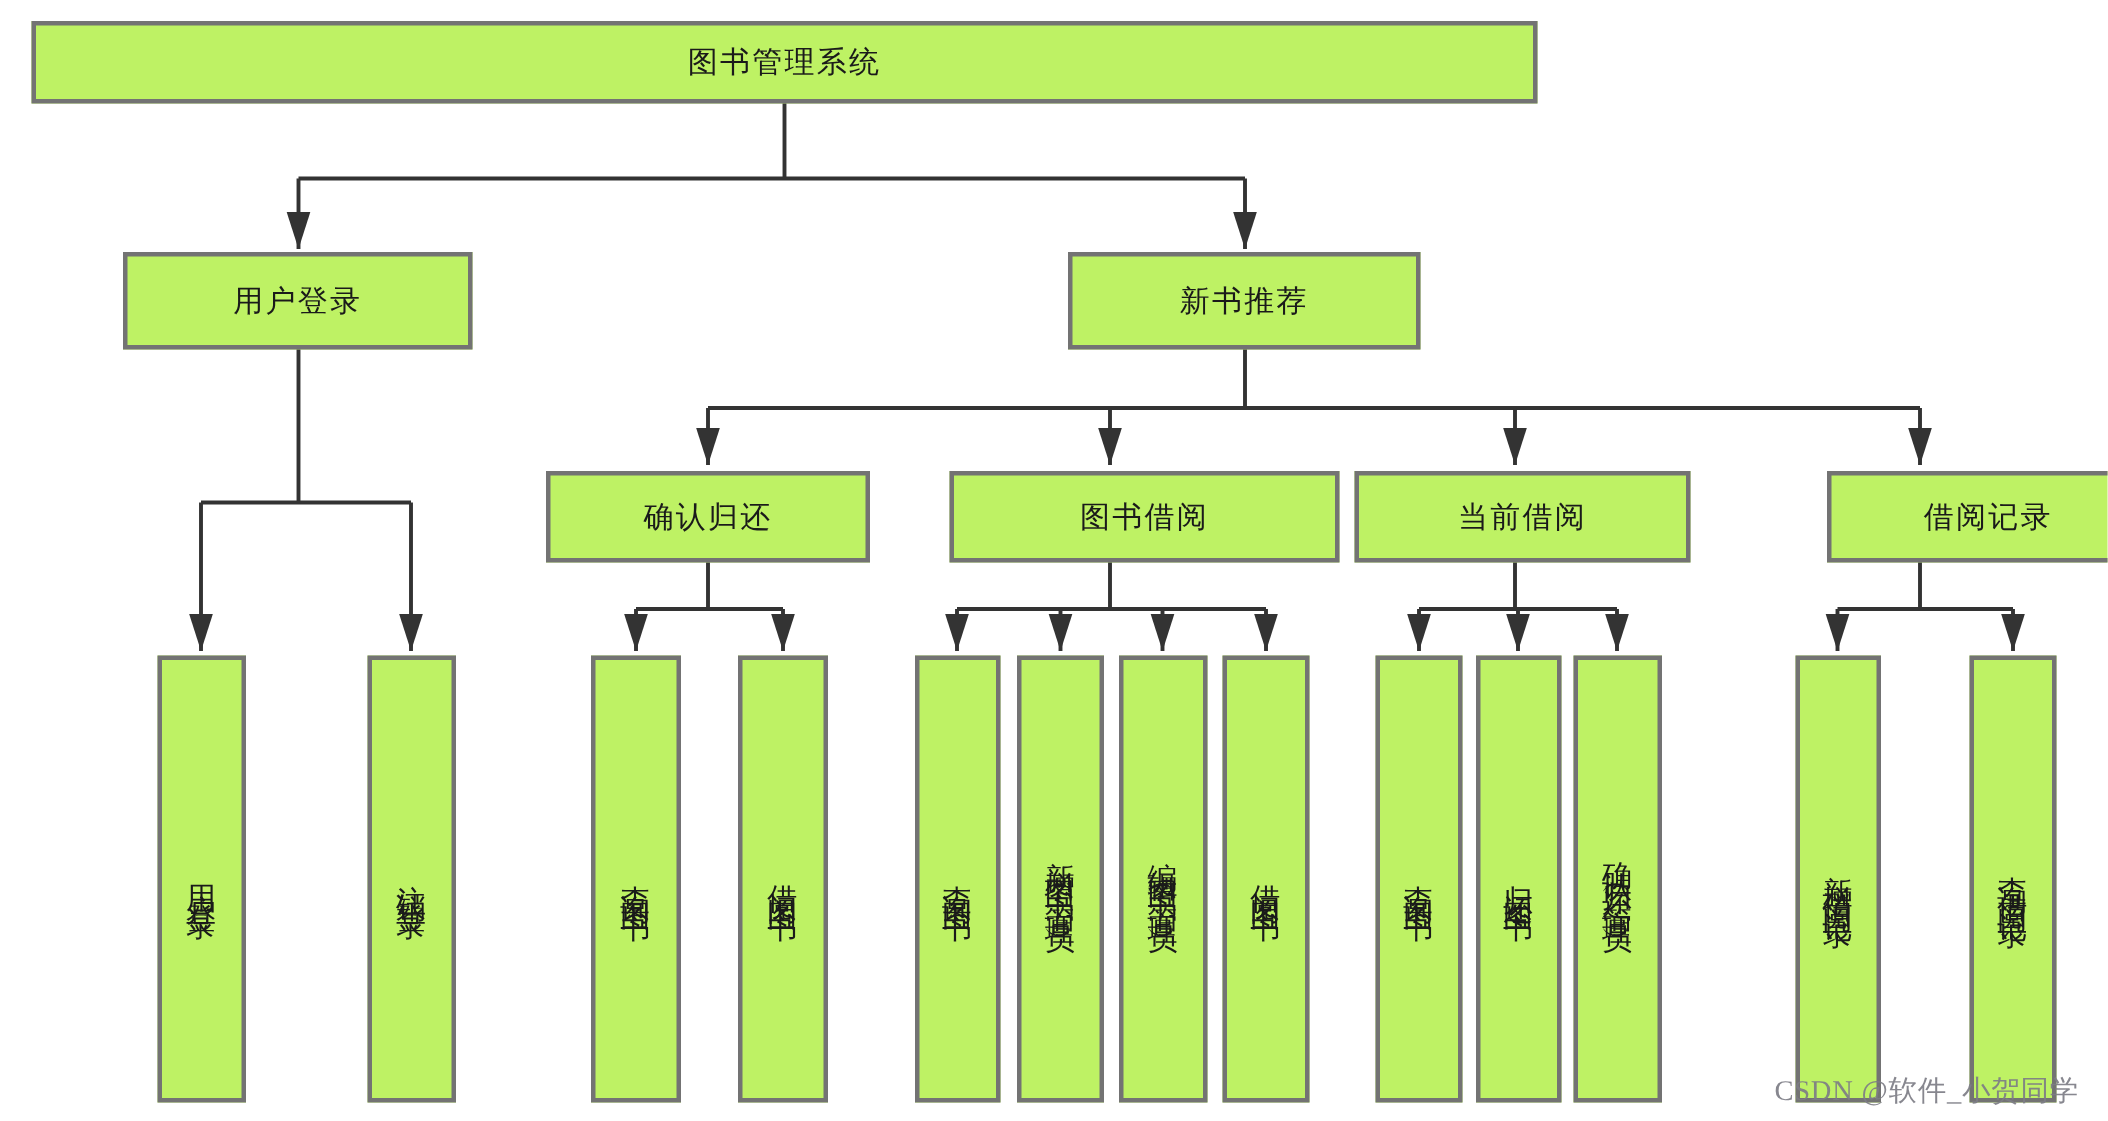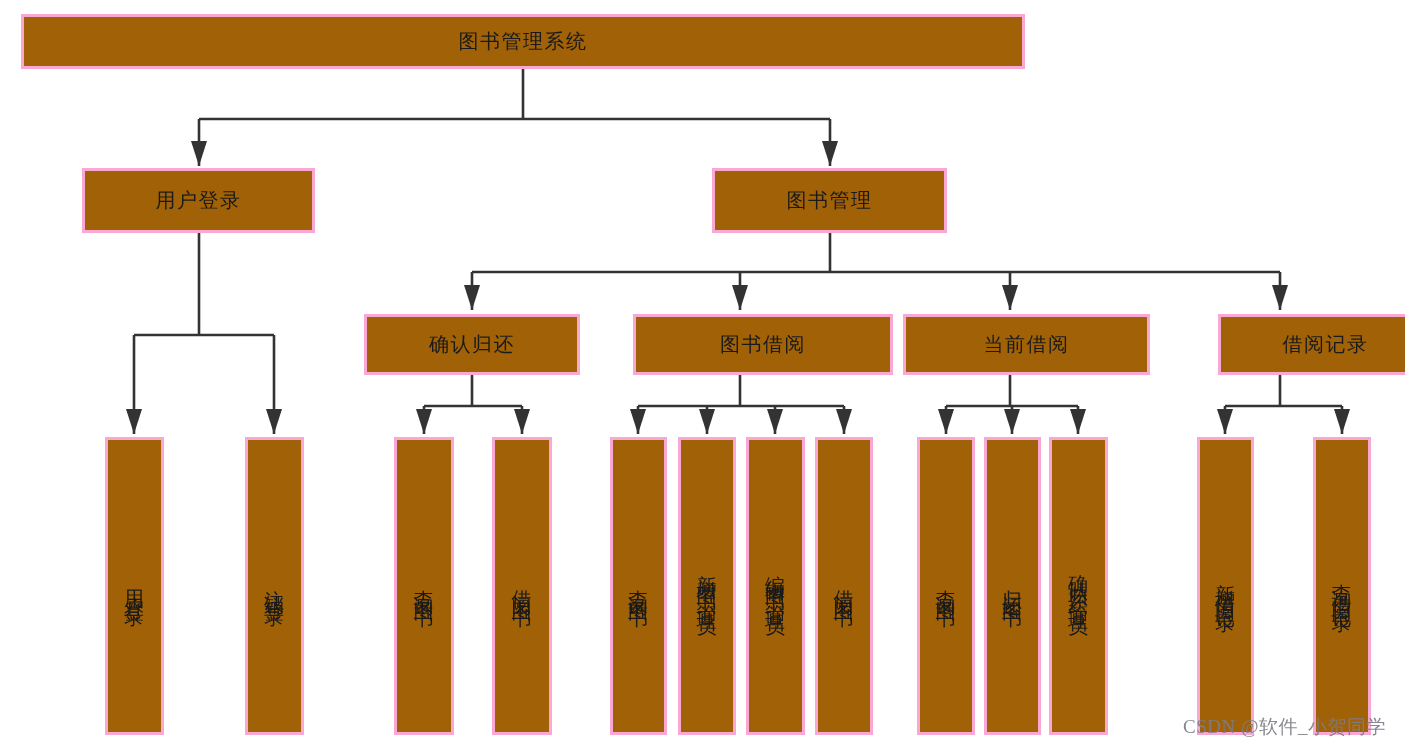--- a/index.html
+++ b/index.html
@@ -3,21 +3,21 @@
 <meta charset="utf-8">
 <style>
   html,body{margin:0;padding:0;}
   body{
     width:1405px;height:747px;position:relative;background:#ffffff;
     font-family:"DejaVu Sans","Liberation Sans",sans-serif;
     overflow:hidden;
   }
   #connectors{position:absolute;left:0;top:0;z-index:0;}
   .box{
-    position:absolute;background:#a16207;border:3px solid #f9a8d4;
+    position:absolute;background:#bef264;border:3px solid #737373;
     box-sizing:border-box;display:flex;align-items:center;justify-content:center;
     color:#1a1a1a;z-index:1;
   }
   .box-h{font-size:20px;letter-spacing:1.5px;white-space:nowrap;}
   .box-v .vtext{
     writing-mode:vertical-rl;text-orientation:mixed;
     font-size:20px;letter-spacing:6px;line-height:1.0;
   }
   .watermark{
     position:absolute;left:1183px;top:714px;z-index:2;
@@ -75,25 +75,25 @@
     <path d="M1280,374 V406"></path>
     <path d="M1225,406 H1342"></path>
     <path d="M1225,406 V434" marker-end="url(#arrow)"></path>
     <path d="M1342,406 V434" marker-end="url(#arrow)"></path>
   </g>
 </svg>
 
 <div class="box box-h" style="left:21px;top:14px;width:1004px;height:55px">图书管理系统</div>
 
 <div class="box box-h" style="left:82px;top:168px;width:233px;height:65px">用户登录</div>
-<div class="box box-h" style="left:712px;top:168px;width:235px;height:65px">图书管理</div>
+<div class="box box-h" style="left:712px;top:168px;width:235px;height:65px">新书推荐</div>
 
 <div class="box box-h" style="left:364px;top:314px;width:216px;height:61px">确认归还</div>
 <div class="box box-h" style="left:633px;top:314px;width:260px;height:61px">图书借阅</div>
-<div class="box box-h" style="left:903px;top:314px;width:247px;height:61px">当前借阅</div>
+<div class="box box-h" style="left:903px;top:314px;width:224px;height:61px">当前借阅</div>
 <div class="box box-h" style="left:1218px;top:314px;width:215px;height:61px">借阅记录</div>
 
 <div class="box box-v" style="left:105px;top:437px;width:59px;height:298px">
   <span class="vtext">用户登录</span>
 </div>
 <div class="box box-v" style="left:245px;top:437px;width:59px;height:298px">
   <span class="vtext">注销登录</span>
 </div>
 
 <div class="box box-v" style="left:394px;top:437px;width:60px;height:298px">

